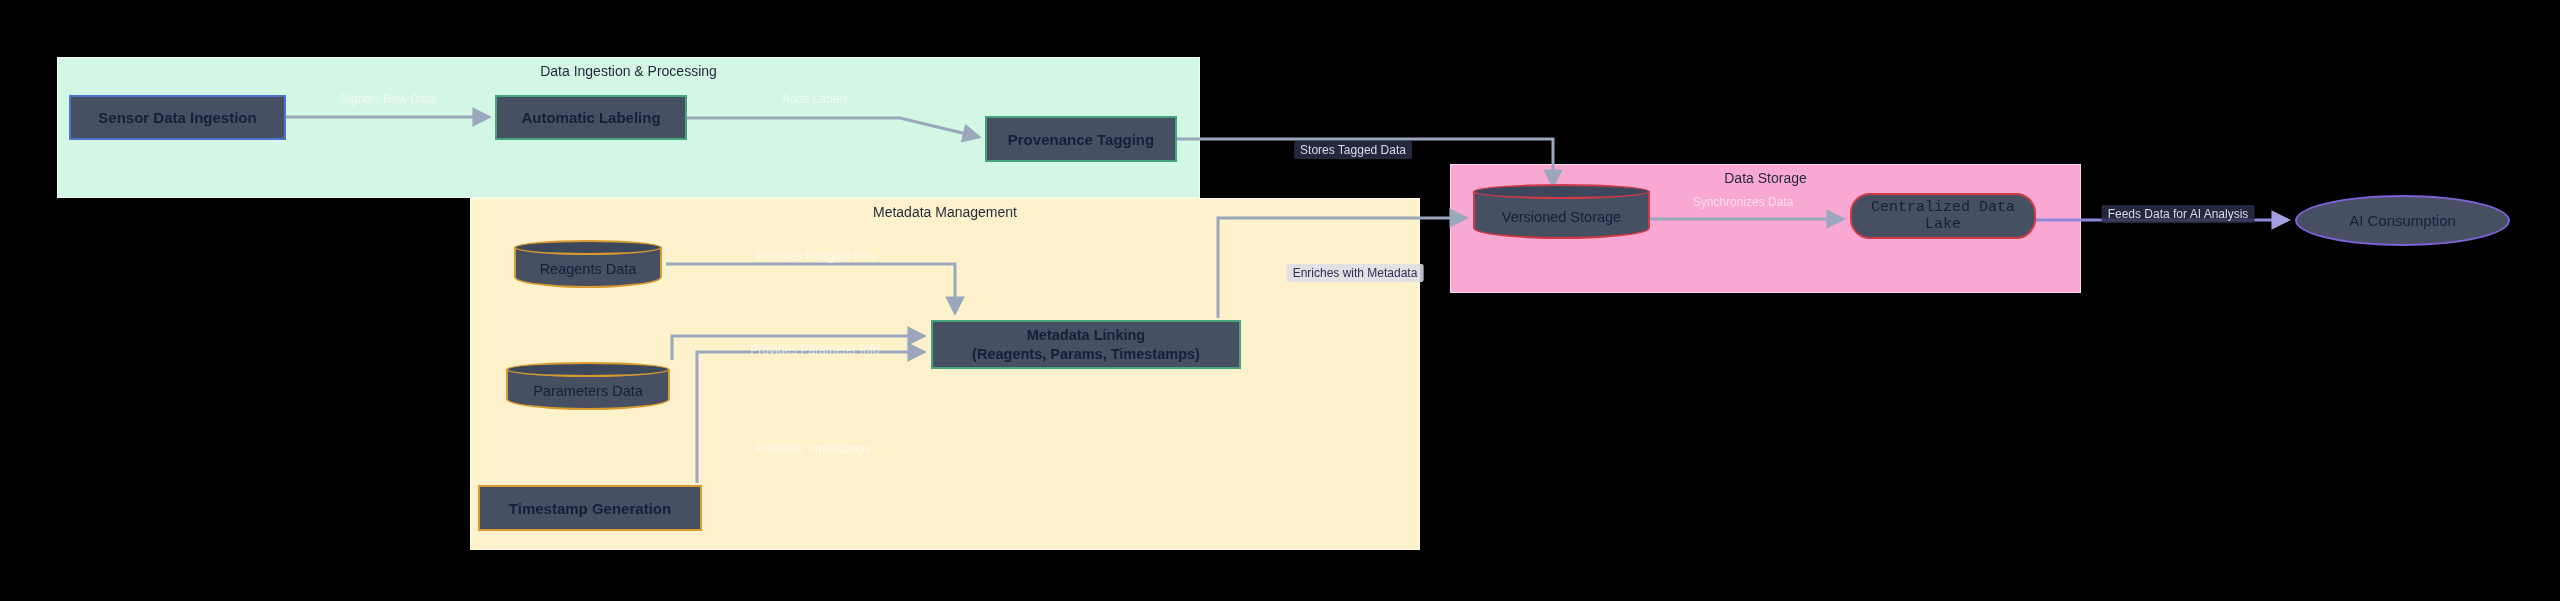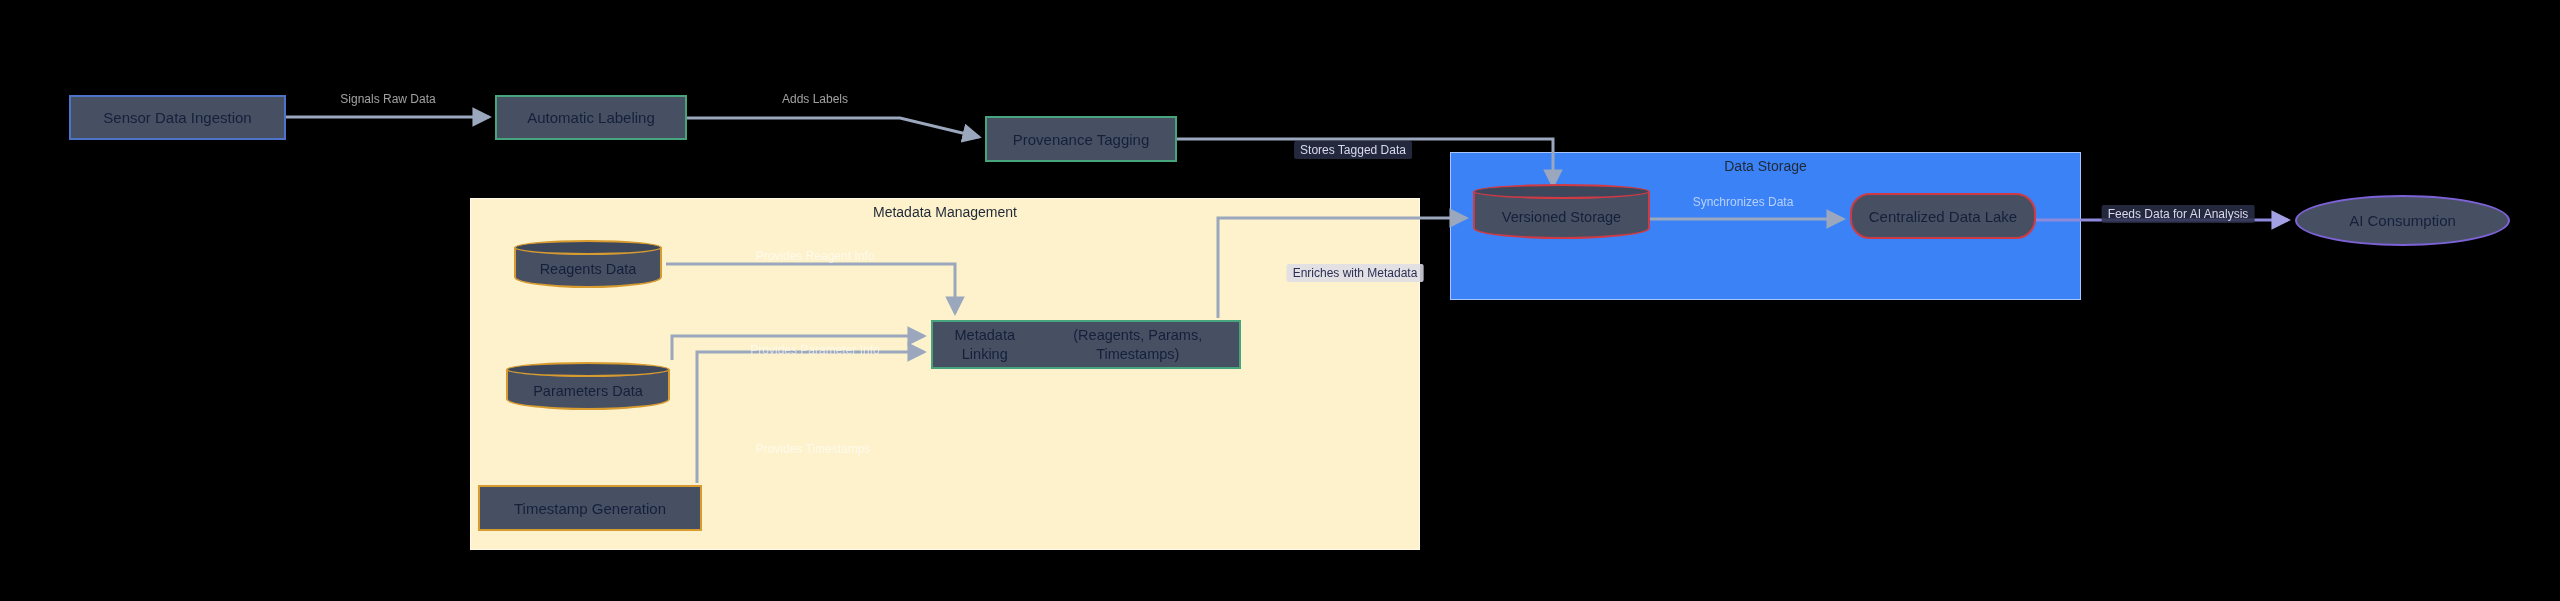--- a/index.html
+++ b/index.html
@@ -3,56 +3,59 @@
 <meta charset="utf-8">
 <style>
   html,body{margin:0;padding:0;background:#000;}
   #canvas{position:relative;width:2560px;height:601px;background:#000;overflow:hidden;
           font-family:"Liberation Sans",sans-serif;}
   .panel{position:absolute;border:1.5px solid rgba(255,255,255,0.55);box-sizing:border-box;}
   .panel-title{position:absolute;top:5px;left:0;width:100%;text-align:center;
                font-size:14px;color:#1f2937;}
   .node{position:absolute;box-sizing:border-box;display:flex;align-items:center;justify-content:center;
         background:#475063;color:#141f3a;font-size:15px;text-align:center;z-index:5;}
-  .rect{border:2px solid;}
+  .rect{border:2px solid;font-weight:bold;}
   .rounded{border:2px solid;border-radius:20px;}
   .ellipse{border:2px solid;border-radius:50%;}
-  .node-2line{flex-direction:row;line-height:1.25;font-size:14.5px;}
+  .node-2line{flex-direction:column;line-height:1.25;font-size:14.5px;}
   .cyl{position:absolute;z-index:5;}
   .cyl-top{position:absolute;top:0;left:0;right:0;height:15px;background:#3d475c;
            border:2px solid;border-radius:50%;box-sizing:border-box;z-index:2;}
   .cyl-body{position:absolute;top:7px;left:0;right:0;bottom:0;background:#475063;
             border:2px solid;border-top:none;border-radius:0 0 50% 50% / 0 0 11px 11px;
             box-sizing:border-box;z-index:1;}
   .cyl-label{position:absolute;left:0;right:0;top:10px;bottom:0;display:flex;align-items:center;
              justify-content:center;z-index:3;color:#141f3a;font-size:14.5px;}
   .b-blue{border-color:#4d74c7;}
   .b-green{border-color:#46a57c;}
   .b-orange{border-color:#d79b2f;}
-  .b-red{border-color:#cf3a45;}
+  .b-red{border-color:#cf3a45;font-family:Liberation Mono, monospace;}
   .b-purple{border-color:#7c62d6;}
   .edge-faint{position:absolute;transform:translate(-50%,-50%);color:rgba(255,255,255,0.62);
               font-size:12px;white-space:nowrap;z-index:4;}
   .edge-chip{position:absolute;transform:translate(-50%,-50%);font-size:12px;white-space:nowrap;
              padding:2px 6px;border-radius:2px;z-index:6;}
   .chip-dark{background:rgba(42,47,72,0.85);color:#d9d9f2;}
   .chip-light{background:rgba(221,221,230,0.85);color:#2a2f55;}
   svg.edges{position:absolute;left:0;top:0;z-index:3;}
 </style>
 </head>
 <body>
 
 <div id="canvas">
 
+  <div class="panel" style="left:57px;top:57px;width:1143px;height:141px;background:#d4f6e5;">
+    <div class="panel-title">Data Ingestion &amp; Processing</div>
+  </div>
 
   <div class="panel" style="left:470px;top:198px;width:950px;height:352px;background:#fdf2cc;">
     <div class="panel-title">Metadata Management</div>
   </div>
 
-  <div class="panel" style="left:1450px;top:152px;width:631px;height:148px;background:#3b82f6;">
+  <div class="panel" style="left:1450px;top:164px;width:631px;height:129px;background:#f9a8d4;">
     <div class="panel-title">Data Storage</div>
   </div>
 
   <svg class="edges" width="2560" height="601" viewBox="0 0 2560 601">
     <defs>
       <marker id="arrow" viewBox="0 0 10 10" refX="8.5" refY="5" markerWidth="6.5" markerHeight="6.5" orient="auto">
         <path d="M0,0 L10,5 L0,10 z" fill="#9aa7bd"></path>
       </marker>
       <marker id="arrowp" viewBox="0 0 10 10" refX="8.5" refY="5" markerWidth="6.5" markerHeight="6.5" orient="auto">
         <path d="M0,0 L10,5 L0,10 z" fill="#a3a0e3"></path>

